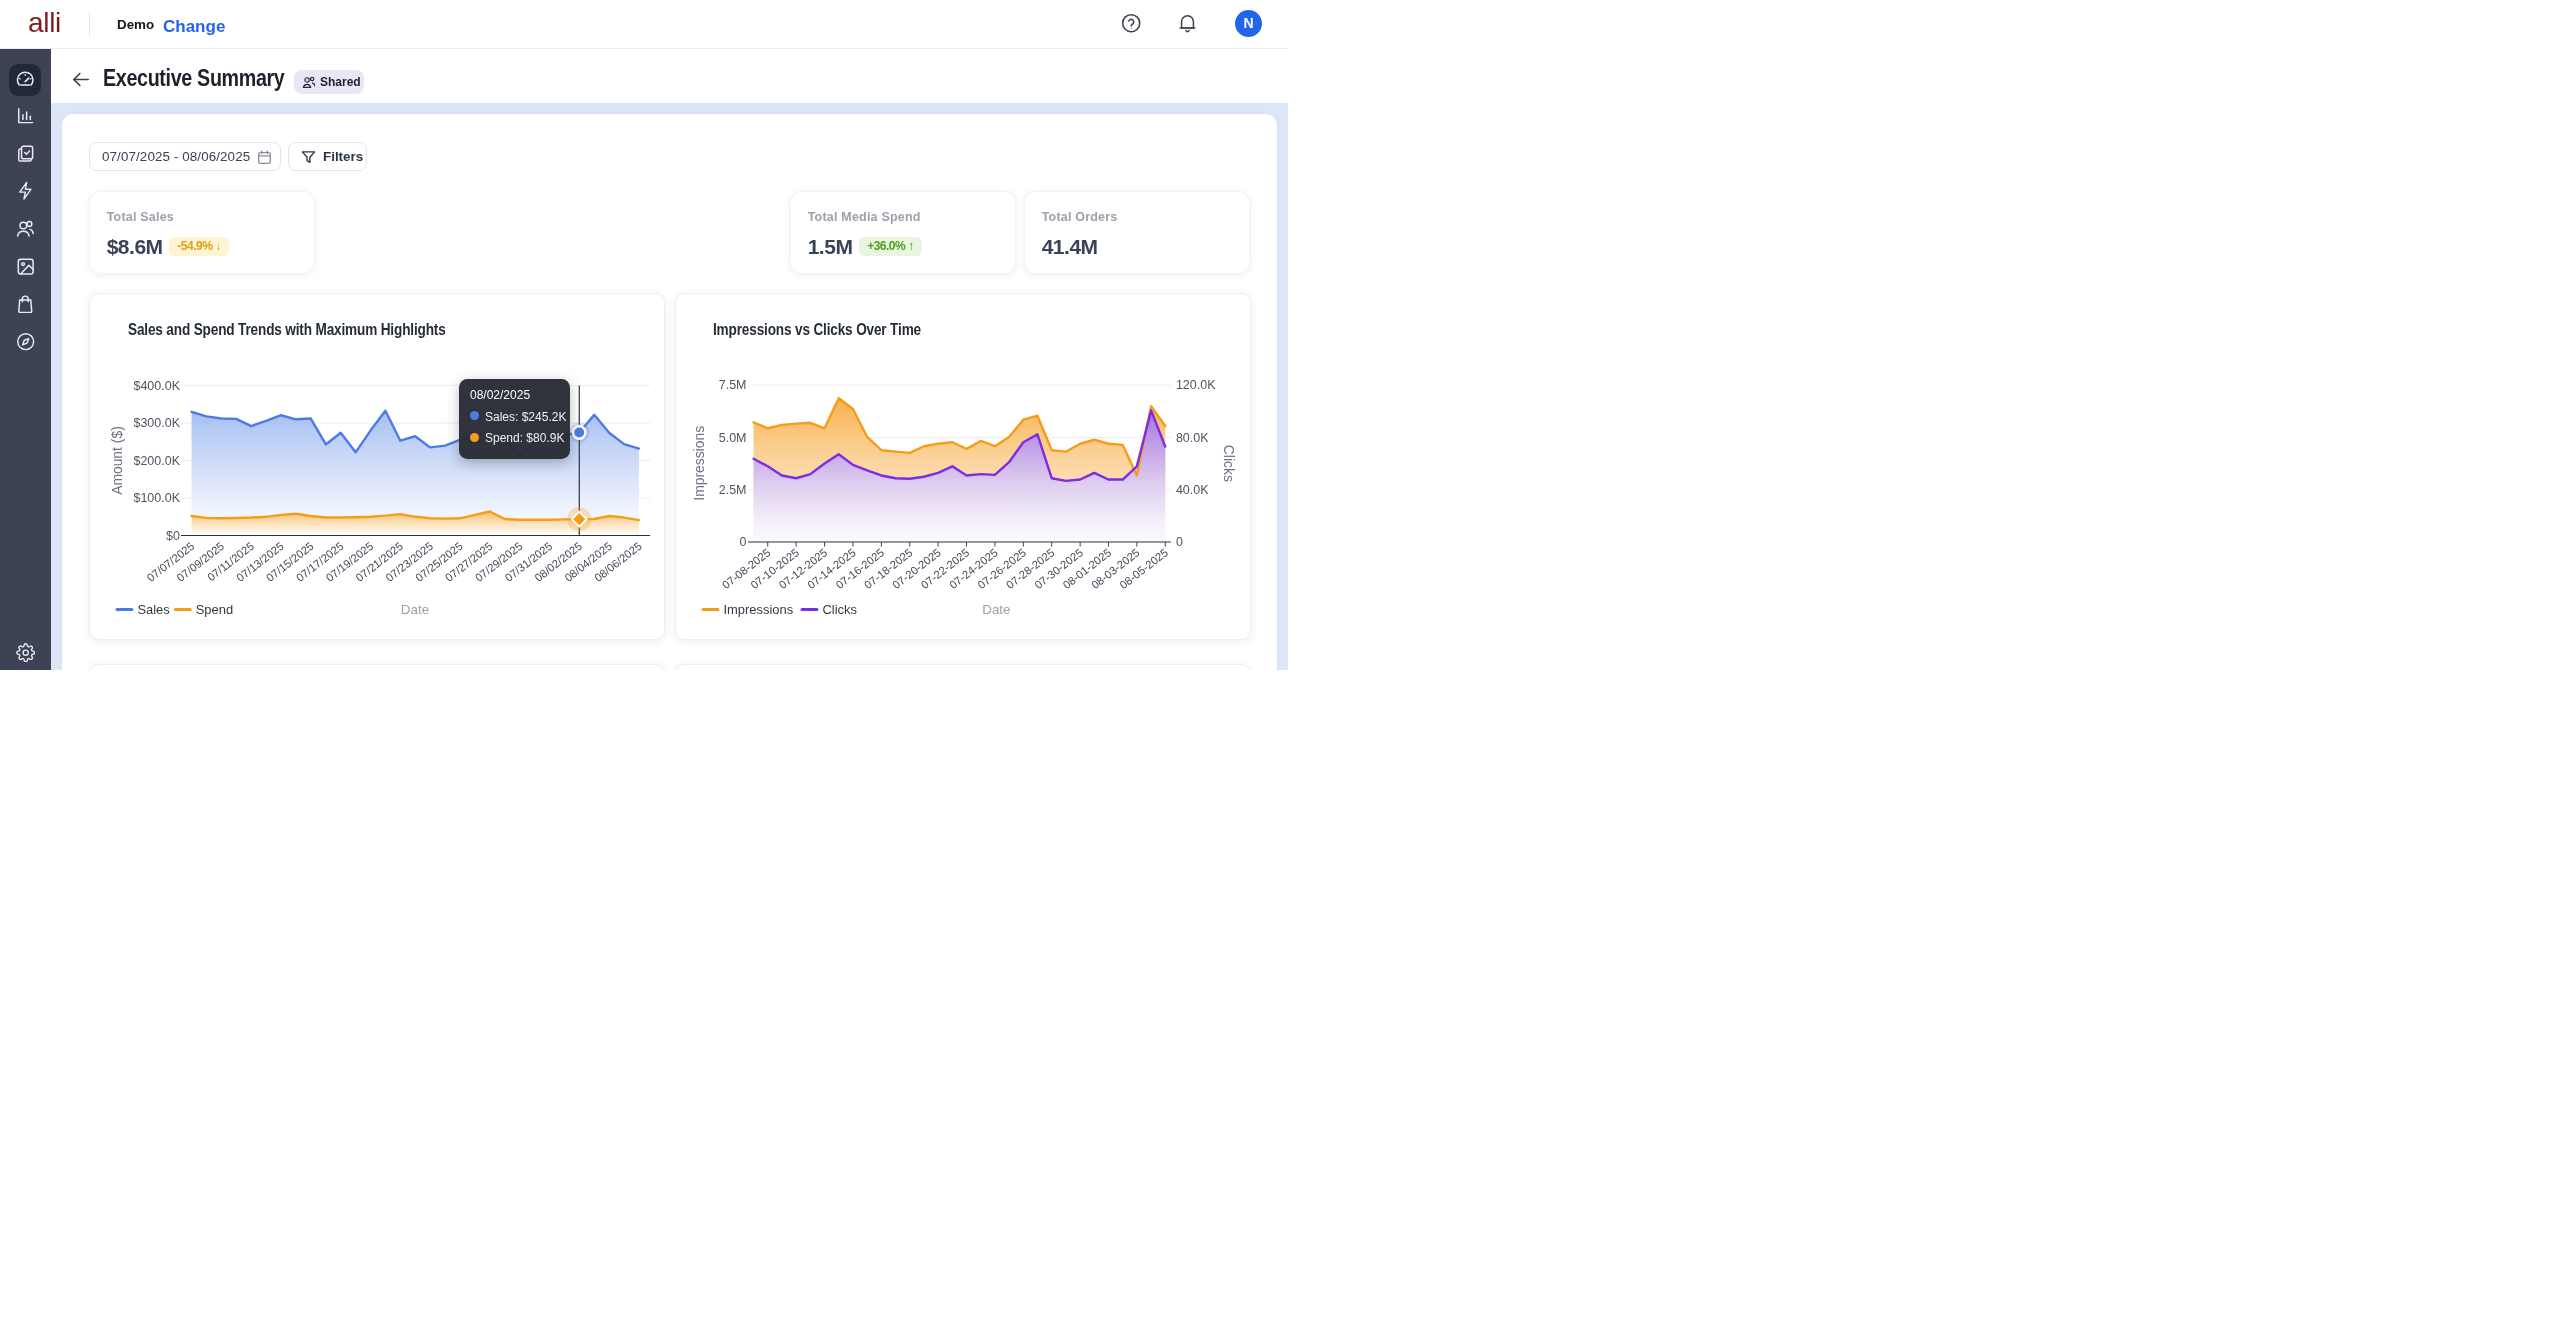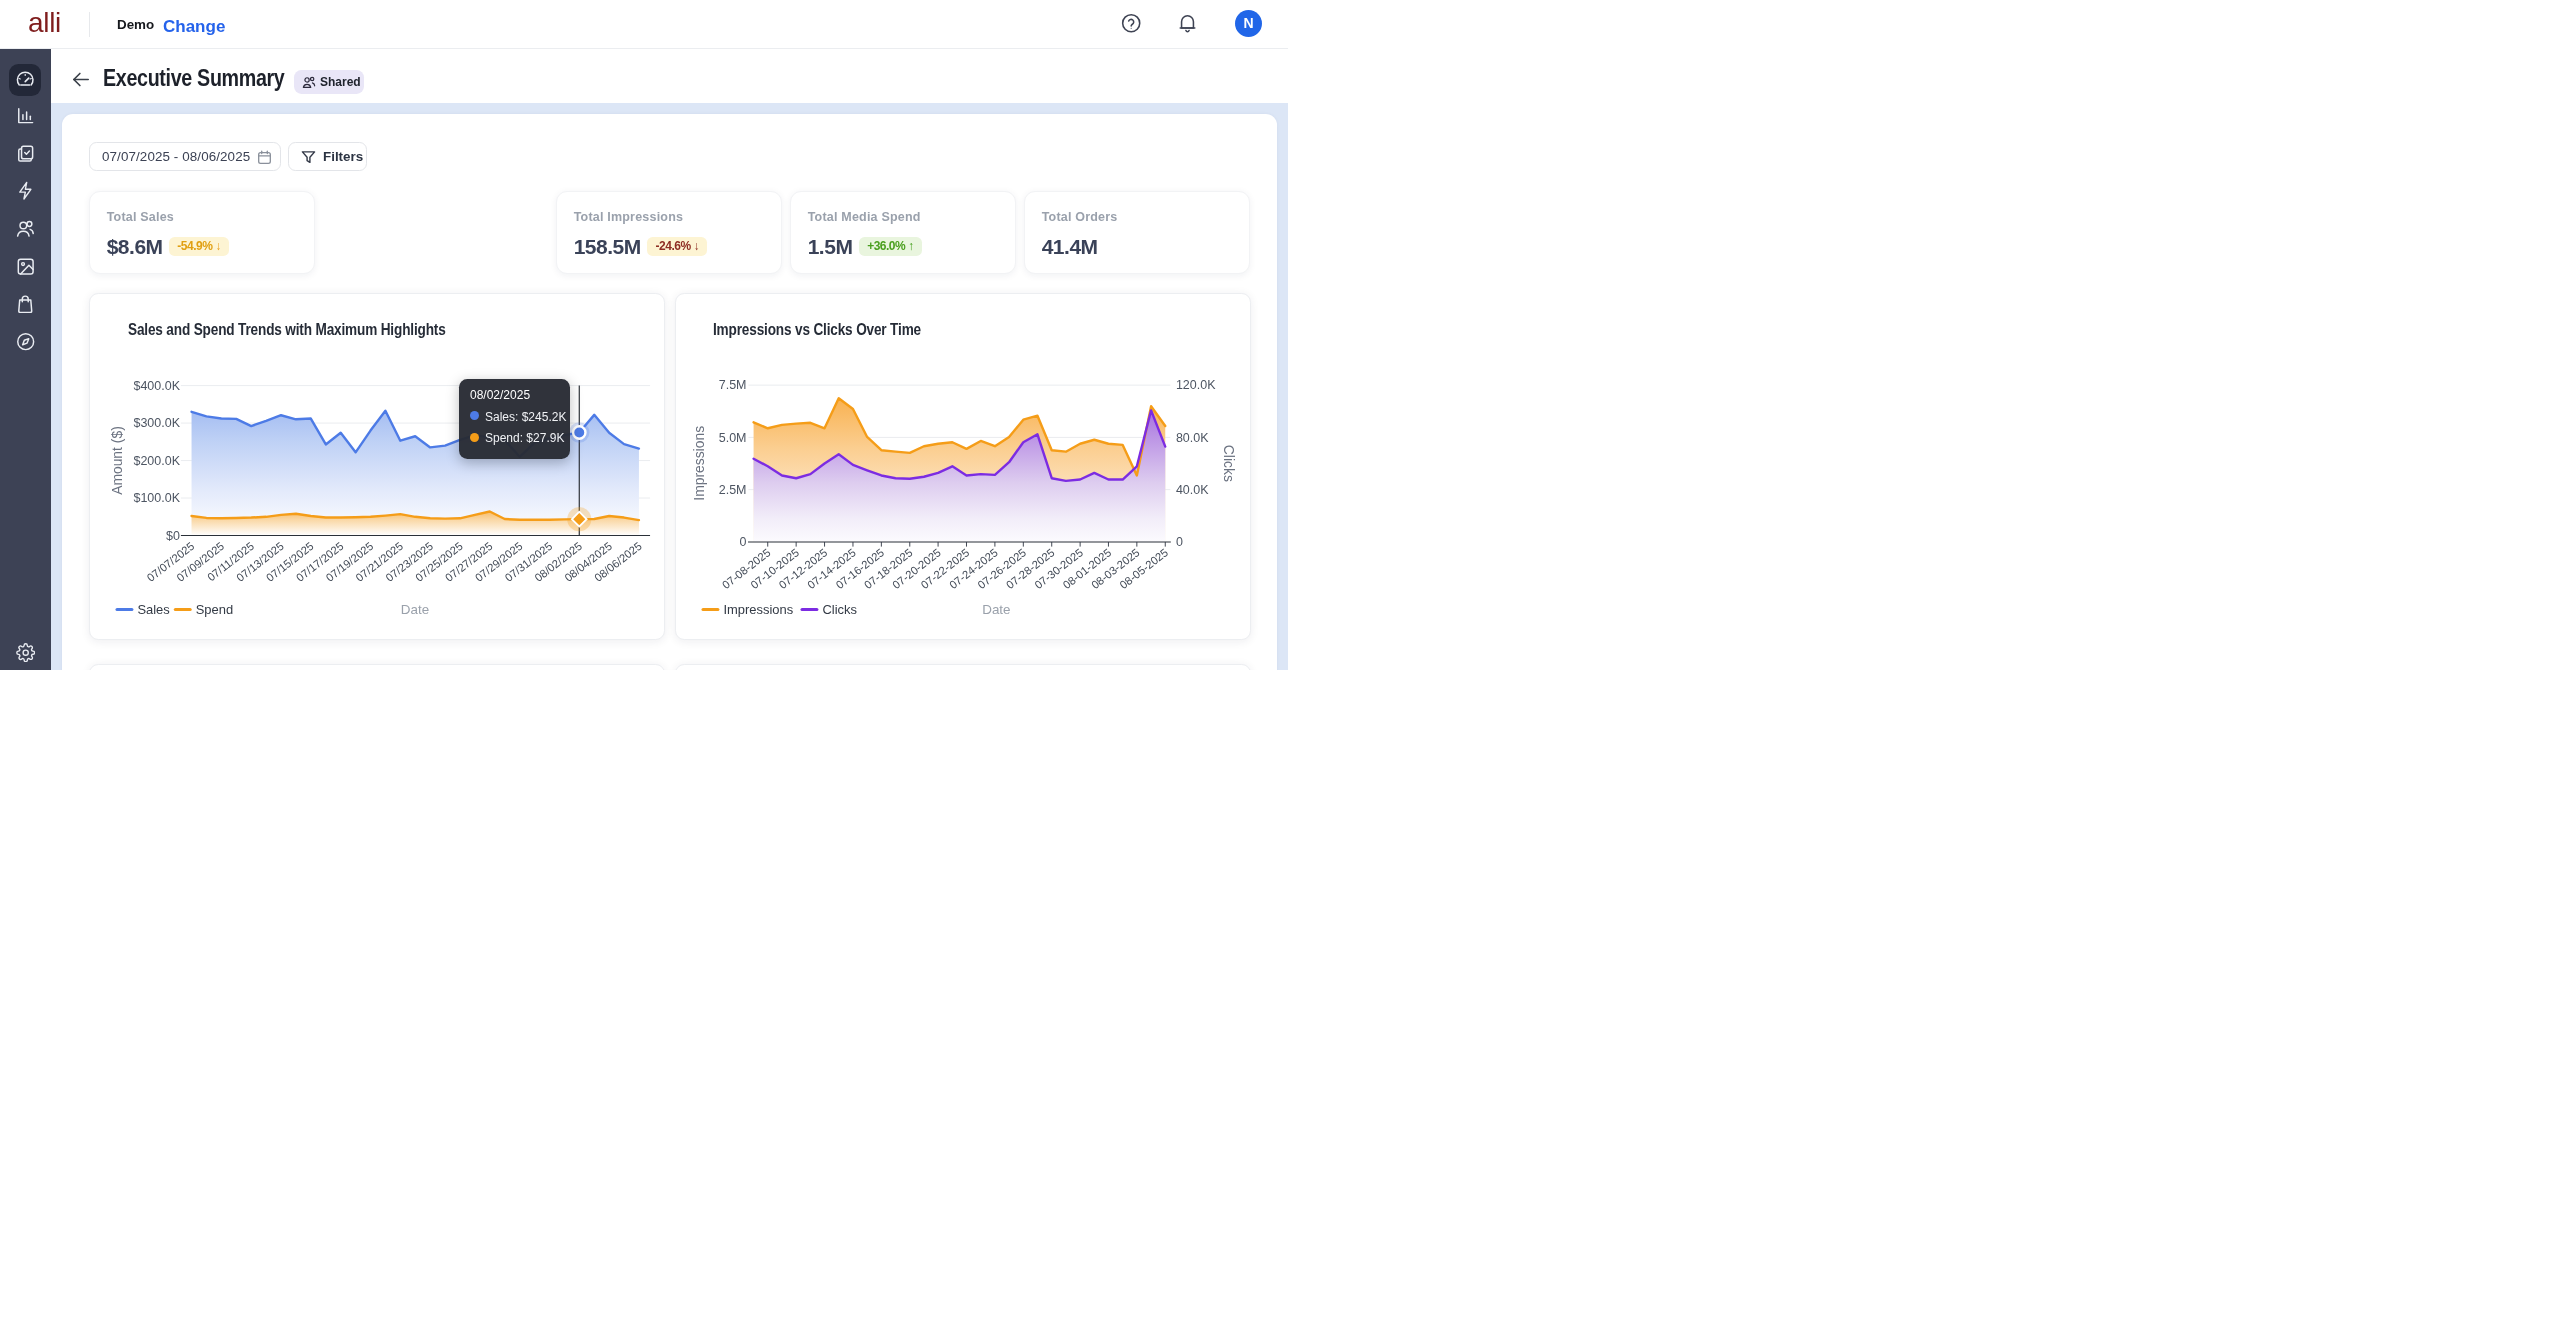--- a/index.html
+++ b/index.html
@@ -106,24 +106,20 @@
   <div class="abs" style="left:226px;top:28px;width:79px;height:29px;border:1.2px solid #e3e5e9;border-radius:7.4px;background:#fff">
     <svg class="abs" style="left:12px;top:7px" width="15" height="15" viewBox="0 0 16 16" fill="none" stroke="#333947" stroke-width="1.5" stroke-linejoin="round">
       <path d="M1.5 2 h13 l-5 5.8 v5.4 l-3 -1.8 v-3.6 z"></path>
     </svg>
     <div class="abs" style="left:34px;top:5.6px;font-size:13.4px;font-weight:600;color:#2b3342">Filters</div>
   </div>
 
   <div class="abs" style="left:27px;top:77px;width:226px;height:83px;background:#fff;border:0.9px solid #f2f3f5;border-radius:11px;box-shadow:0 1.9px 7.4px rgba(25,35,60,0.06)">
     <div class="abs" style="left:16.7px;top:18px;font-size:12.5px;font-weight:700;color:#9aa1ac;letter-spacing:0.2px">Total Sales</div>
     <div class="abs" style="left:16.7px;top:43px;font-size:21px;font-weight:700;color:#3a4258;letter-spacing:-0.5px;white-space:nowrap">$8.6M<span style="display:inline-block;margin-left:6.5px;padding:2.8px 8.3px 2.8px 8.3px;background:#fdf4d3;border-radius:5.6px;font-size:12px;font-weight:700;color:#e1a012;vertical-align:3.7px">-54.9% <span style="color:#eda223">↓</span></span></div>
-  </div>
-  <div class="abs" style="left:494px;top:77px;width:226px;height:83px;background:#fff;border:0.9px solid #f2f3f5;border-radius:11px;box-shadow:0 1.9px 7.4px rgba(25,35,60,0.06)">
-    <div class="abs" style="left:16.7px;top:18px;font-size:12.5px;font-weight:600;color:#9aa1ac;letter-spacing:0.2px">Total Impressions</div>
-    <div class="abs" style="left:16.7px;top:43px;font-size:21px;font-weight:700;color:#3a4258;letter-spacing:-0.5px;white-space:nowrap">158.5M<span style="display:inline-block;margin-left:6.5px;padding:2.8px 8.3px 2.8px 8.3px;background:#fdf4d3;border-radius:5.6px;font-size:12px;font-weight:700;color:#8e2e24;vertical-align:3.7px">-24.6% <span style="color:#8e2e24">↓</span></span></div>
   </div>
   <div class="abs" style="left:728px;top:77px;width:226px;height:83px;background:#fff;border:0.9px solid #f2f3f5;border-radius:11px;box-shadow:0 1.9px 7.4px rgba(25,35,60,0.06)">
     <div class="abs" style="left:16.7px;top:18px;font-size:12.5px;font-weight:600;color:#9aa1ac;letter-spacing:0.2px">Total Media Spend</div>
     <div class="abs" style="left:16.7px;top:43px;font-size:21px;font-weight:700;color:#3a4258;letter-spacing:-0.5px;white-space:nowrap">1.5M<span style="display:inline-block;margin-left:6.5px;padding:2.8px 8.3px 2.8px 8.3px;background:#e9f5de;border-radius:5.6px;font-size:12px;font-weight:700;color:#4a9f1e;vertical-align:3.7px">+36.0% <span style="color:#3d9c15">↑</span></span></div>
   </div>
   <div class="abs" style="left:962px;top:77px;width:226px;height:83px;background:#fff;border:0.9px solid #f2f3f5;border-radius:11px;box-shadow:0 1.9px 7.4px rgba(25,35,60,0.06)">
     <div class="abs" style="left:16.7px;top:18px;font-size:12.5px;font-weight:600;color:#9aa1ac;letter-spacing:0.2px">Total Orders</div>
     <div class="abs" style="left:16.7px;top:43px;font-size:21px;font-weight:700;color:#3a4258;letter-spacing:-0.5px;white-space:nowrap">41.4M</div>
   </div>
   <div class="abs" style="left:27px;top:179px;width:576px;height:347px;background:#fff;border:0.9px solid #eceef1;border-radius:9.3px;box-shadow:0 1.9px 9.3px rgba(25,35,60,0.07)">
@@ -185,21 +181,21 @@
 <line x1="92" y1="341" x2="108" y2="341" stroke="#f59d18" stroke-width="3.4" stroke-linecap="round"></line>
 <text x="114" y="346" font-size="14" fill="#333a45">Spend</text>
 <text x="351" y="346" text-anchor="middle" font-size="14.5" fill="#9aa1ab">Date</text>
 </g>
 </svg>
 <div class="abs" style="left:369px;top:85px;width:111px;height:80px;background:rgba(40,43,51,0.96);border-radius:8.3px;box-shadow:0 3.7px 13px rgba(0,0,0,0.25);color:#fff">
   <div class="abs" style="left:11px;top:9.3px;font-size:12px;color:#fff">08/02/2025</div>
   <div class="abs" style="left:11px;top:32px;width:9.3px;height:9.3px;border-radius:50%;background:#4d7be6"></div>
   <div class="abs" style="left:26px;top:31px;font-size:12px;color:#f0f2f5;white-space:nowrap">Sales: $245.2K</div>
   <div class="abs" style="left:11px;top:54px;width:9.3px;height:9.3px;border-radius:50%;background:#f59d18"></div>
-  <div class="abs" style="left:26px;top:52px;font-size:12px;color:#f0f2f5;white-space:nowrap">Spend: $27.9K</div>
+  <div class="abs" style="left:26px;top:52px;font-size:12px;color:#f0f2f5;white-space:nowrap">Spend: $80.9K</div>
 </div>
 </div>
   </div>
   <div class="abs" style="left:613px;top:179px;width:576px;height:347px;background:#fff;border:0.9px solid #eceef1;border-radius:9.3px;box-shadow:0 1.9px 9.3px rgba(25,35,60,0.07)">
     <div class="abs" style="left:37px;top:26px;font-size:17px;font-weight:700;color:#262c37;letter-spacing:-0.2px;transform:scaleX(0.8);transform-origin:0 0;white-space:nowrap">Impressions vs Clicks Over Time</div>
     <div class="abs" style="left:0;top:0;width:576px;height:347px">
 <svg class="abs" style="left:0;top:0" width="576" height="347" viewBox="0 0 622 375" font-family="Liberation Sans,sans-serif">
 <defs>
 <linearGradient id="ro" x1="0" y1="98.5" x2="0" y2="268.0" gradientUnits="userSpaceOnUse">
   <stop offset="0" stop-color="#f8aa40"></stop>

